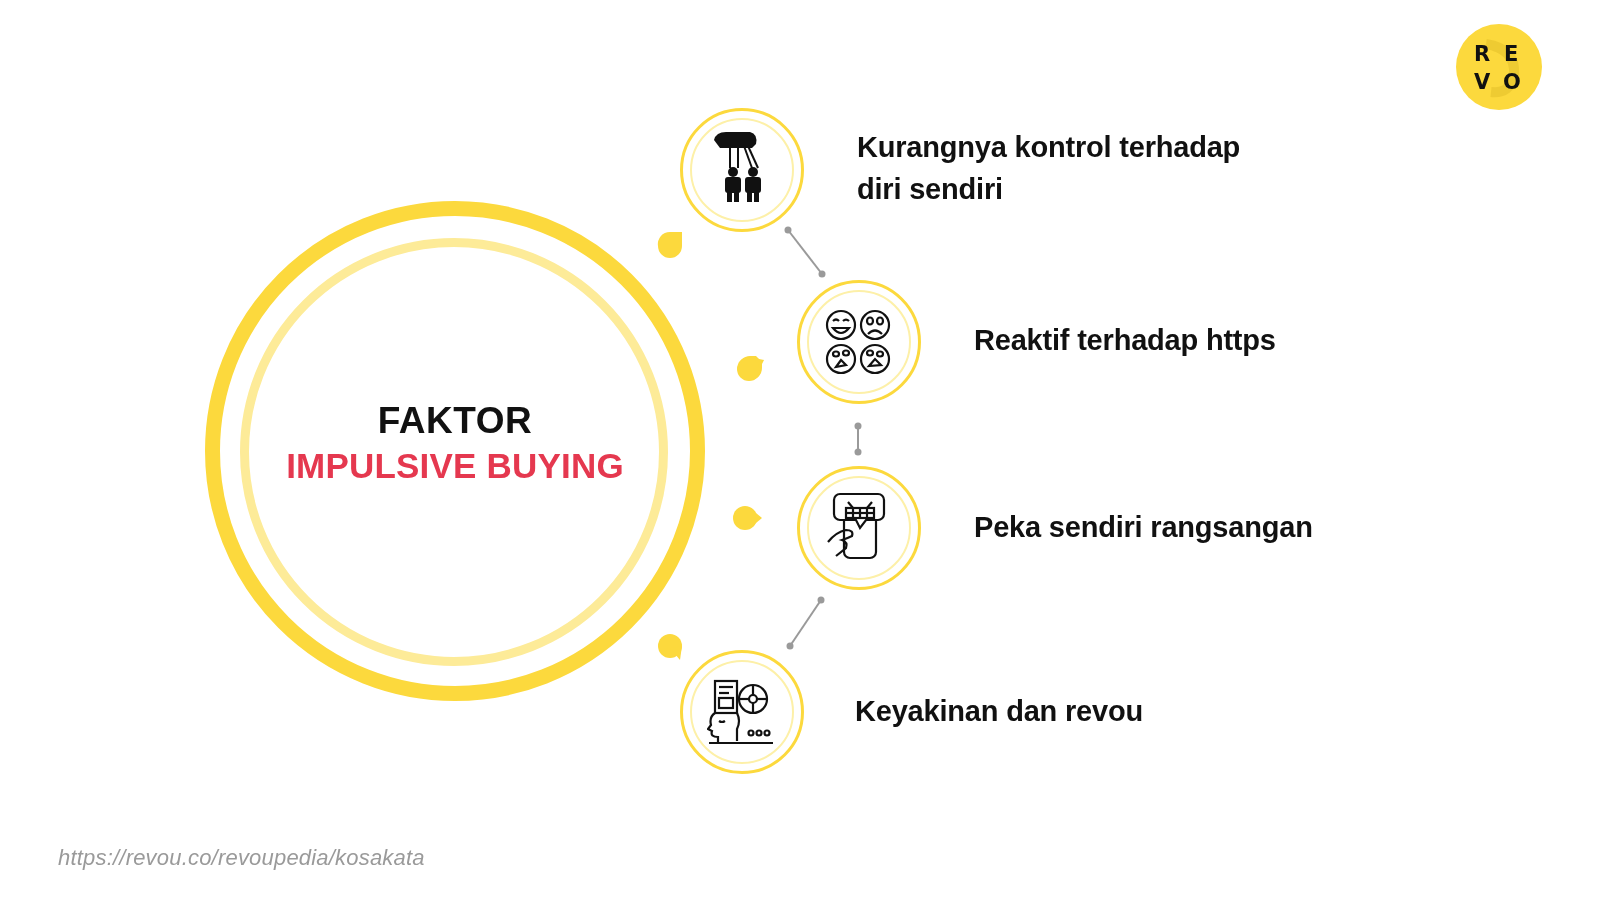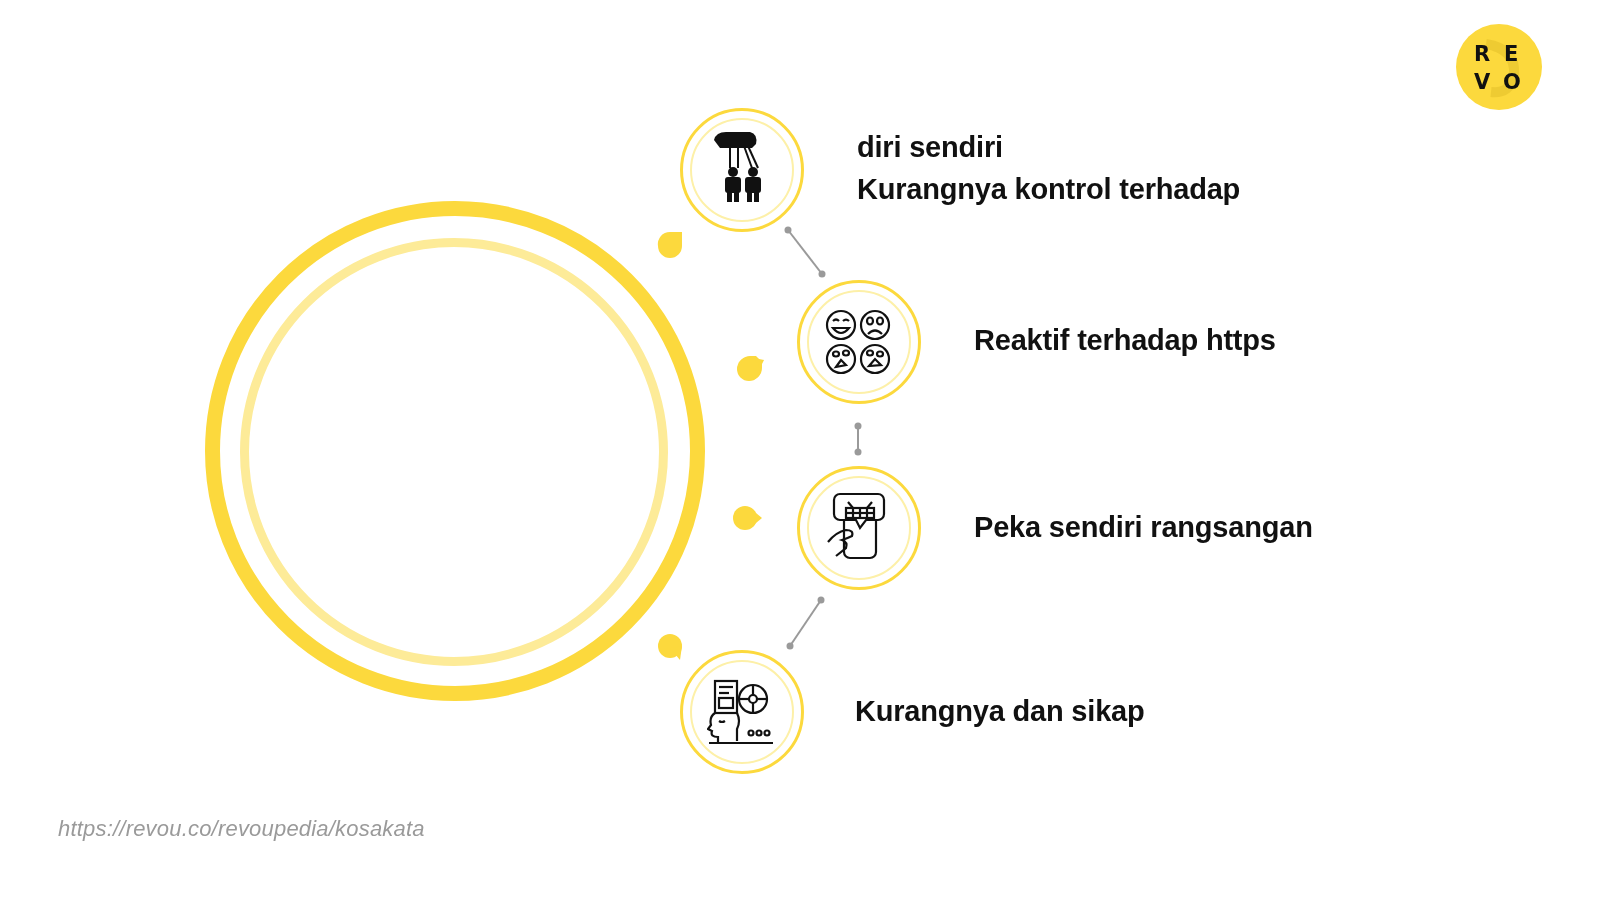--- a/index.html
+++ b/index.html
@@ -35,21 +35,21 @@
     content:""; position:absolute; left:7px; top:7px; right:7px; bottom:7px;
     border-radius:50%; border:2px solid #FDF0A8;
   }
   .node svg { position:relative; z-index:1; }
 
   .label {
     font-weight:bold; font-size:29px; color:#111111; line-height:42px; letter-spacing:-0.2px;
   }
 
   .footer-url {
-    left:58px; top:816px; font-size:22px; color:#9a9a9a; font-style:italic;
+    left:58px; top:845px; font-size:22px; color:#9a9a9a; font-style:italic;
     letter-spacing:0.2px;
   }
 
   .logo {
     left:1456px; top:24px; width:86px; height:86px; border-radius:50%;
     background:#FCD93D; overflow:hidden;
   }
   .logo-letter {
     position:absolute; font-weight:bold; font-size:21px; color:#111111;
     font-family:"DejaVu Sans", sans-serif;
@@ -64,20 +64,22 @@
   </svg>
   <span class="logo-letter" style="left:18px;top:18px">R</span>
   <span class="logo-letter" style="left:48px;top:18px">E</span>
   <span class="logo-letter" style="left:18px;top:46px">V</span>
   <span class="logo-letter" style="left:47px;top:46px">O</span>
 </div>
 
 <div class="abs big-ring-outer"></div>
 <div class="abs big-ring-inner"></div>
 <div class="abs center-title">
+  <div class="l1">FAKTOR</div>
+  <div class="l2">IMPULSIVE BUYING</div>
 </div>
 
 <svg class="abs" style="left:654px;top:228px" width="32" height="32" viewBox="0 0 32 32">
   <path d="M4 18 A12 12 0 1 0 28 18 L28 4 L16 4 A12 12 0 0 0 4 18 Z" fill="#FCD93D" transform="rotate(0 16 16)"></path>
 </svg>
 <svg class="abs" style="left:734px;top:352px" width="32" height="32" viewBox="0 0 32 32">
   <path d="M16 4 A12 12 0 1 0 28 16 L28 10 L22 4 Z" fill="#FCD93D"></path>
   <circle cx="15" cy="17" r="12" fill="#FCD93D"></circle>
   <path d="M20 6 L30 8 L26 16 Z" fill="#FCD93D"></path>
 </svg>
@@ -117,22 +119,22 @@
     <rect x="13" y="47" width="16" height="16" rx="3" fill="#111"></rect>
     <rect x="15" y="60" width="5" height="12" fill="#111"></rect>
       <rect x="22" y="60" width="5" height="12" fill="#111"></rect>
     <circle cx="41" cy="42" r="5" fill="#111"></circle>
     <rect x="33" y="47" width="16" height="16" rx="3" fill="#111"></rect>
     <rect x="35" y="60" width="5" height="12" fill="#111"></rect>
       <rect x="42" y="60" width="5" height="12" fill="#111"></rect>
   </svg>
 </div>
 <div class="abs label" style="left:857px;top:126px">
+  <div>Kurangnya kontrol terhadap</div>
   <div>diri sendiri</div>
-  <div>Kurangnya kontrol terhadap</div>
 </div>
 
 <div class="abs node" style="left:797px;top:280px">
   <svg width="70" height="66" viewBox="0 0 70 66" fill="none" stroke="#111" stroke-width="2.2">
     <circle cx="17" cy="16" r="14"></circle>
     <path d="M9 12 q3 -3 6 0 M19 12 q3 -3 6 0"></path>
     <path d="M9 19 q8 10 16 0 Z"></path>
     <circle cx="51" cy="16" r="14"></circle>
     <ellipse cx="46" cy="12" rx="3" ry="3.5"></ellipse>
       <ellipse cx="56" cy="12" rx="3" ry="3.5"></ellipse>
@@ -183,16 +185,16 @@
     <path d="M8 36 q-6 4 -4 12 l-3 4 l4 2 q-2 6 6 6 v6"></path>
     <path d="M30 36 q4 8 0 16 v12"></path>
     <path d="M12 44 q3 2 6 0"></path>
     <circle cx="44" cy="56" r="2.5"></circle>
       <circle cx="52" cy="56" r="2.5"></circle>
       <circle cx="60" cy="56" r="2.5"></circle>
     <line x1="2" y1="66" x2="66" y2="66"></line>
   </svg>
 </div>
 <div class="abs label" style="left:855px;top:690px">
-  <div>Kurangnya dan sikap</div>
+  <div>Keyakinan dan revou</div>
 </div>
 
 <div class="abs footer-url">https://revou.co/revoupedia/kosakata</div>
 
 </body></html>

